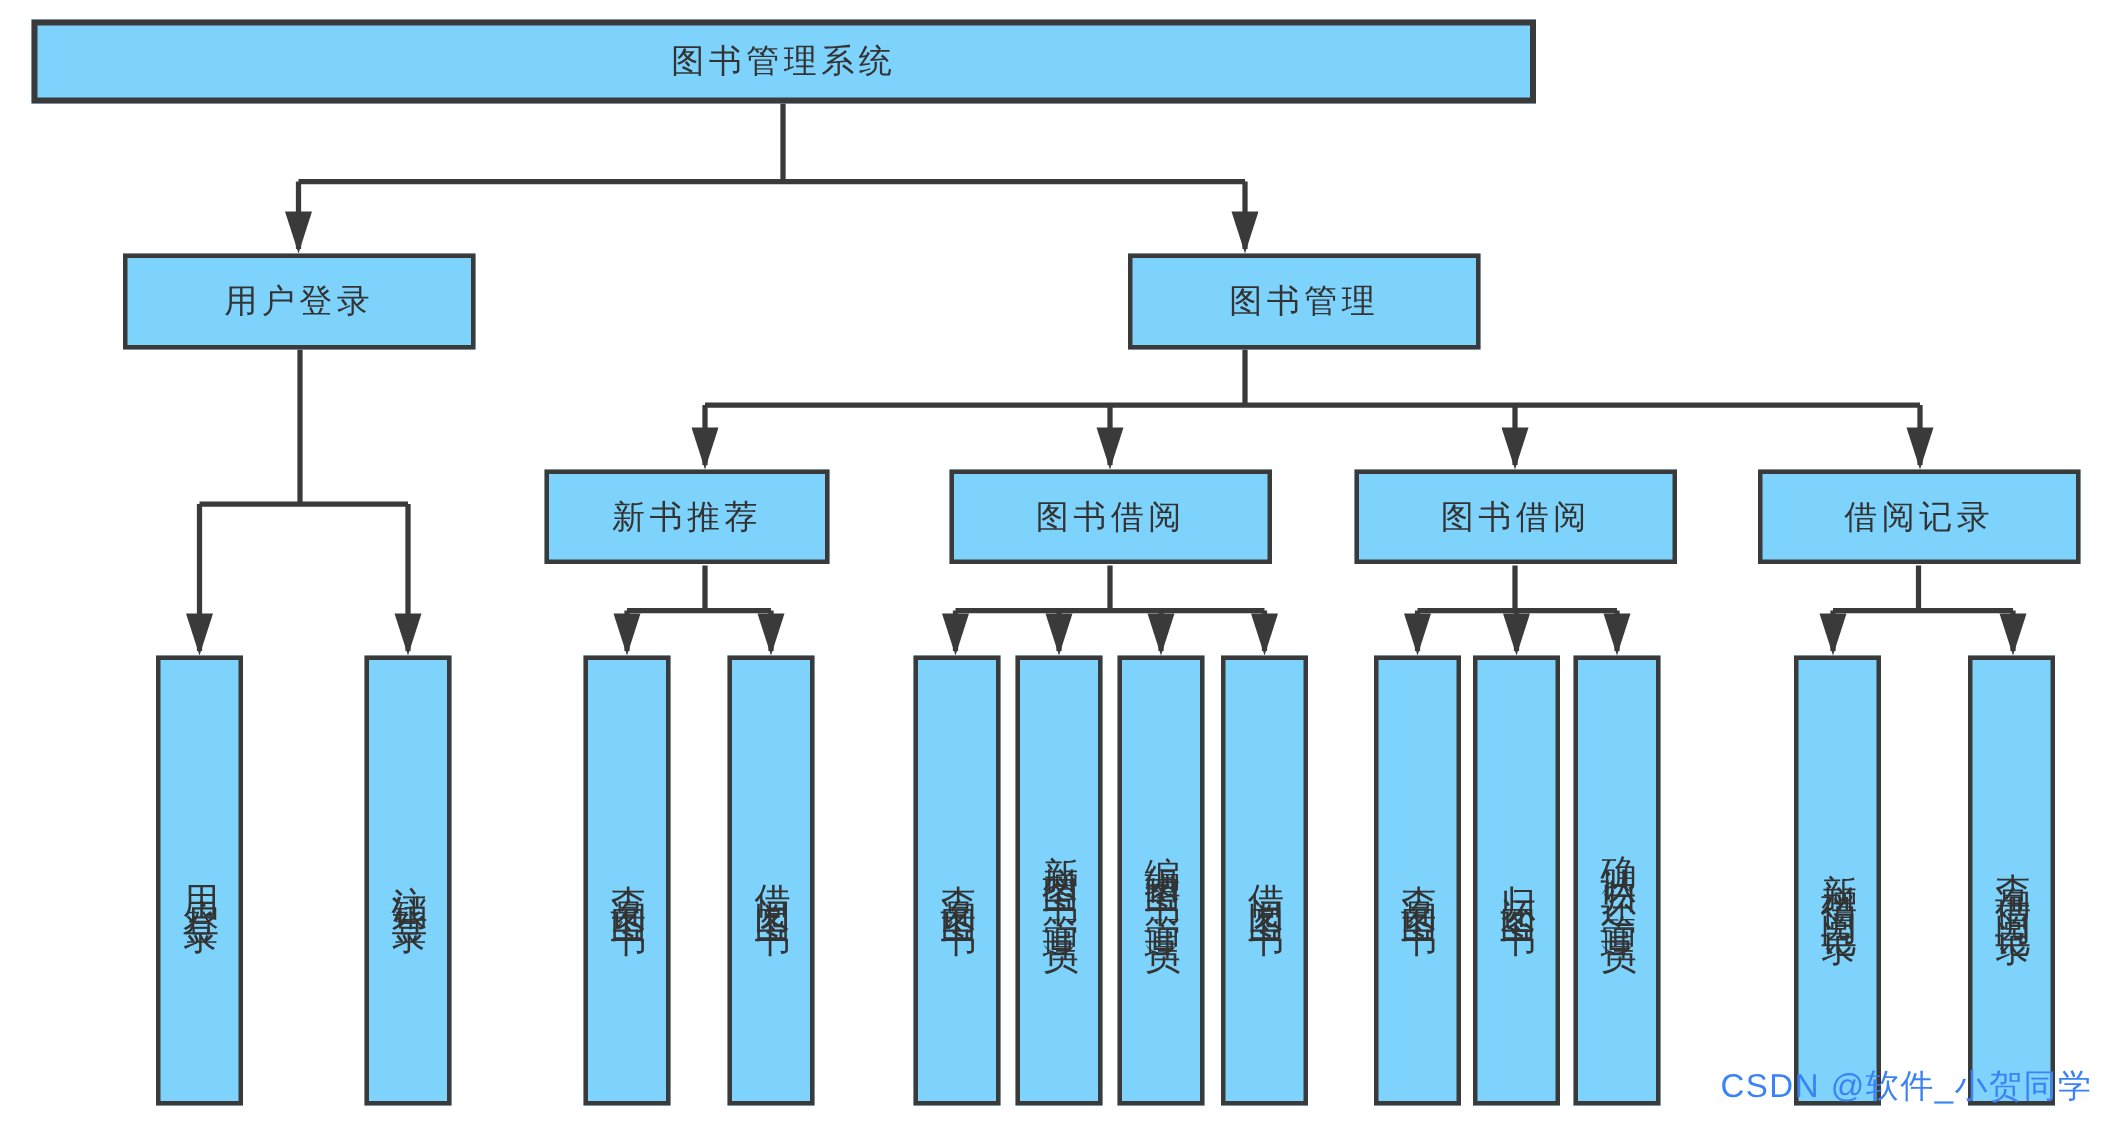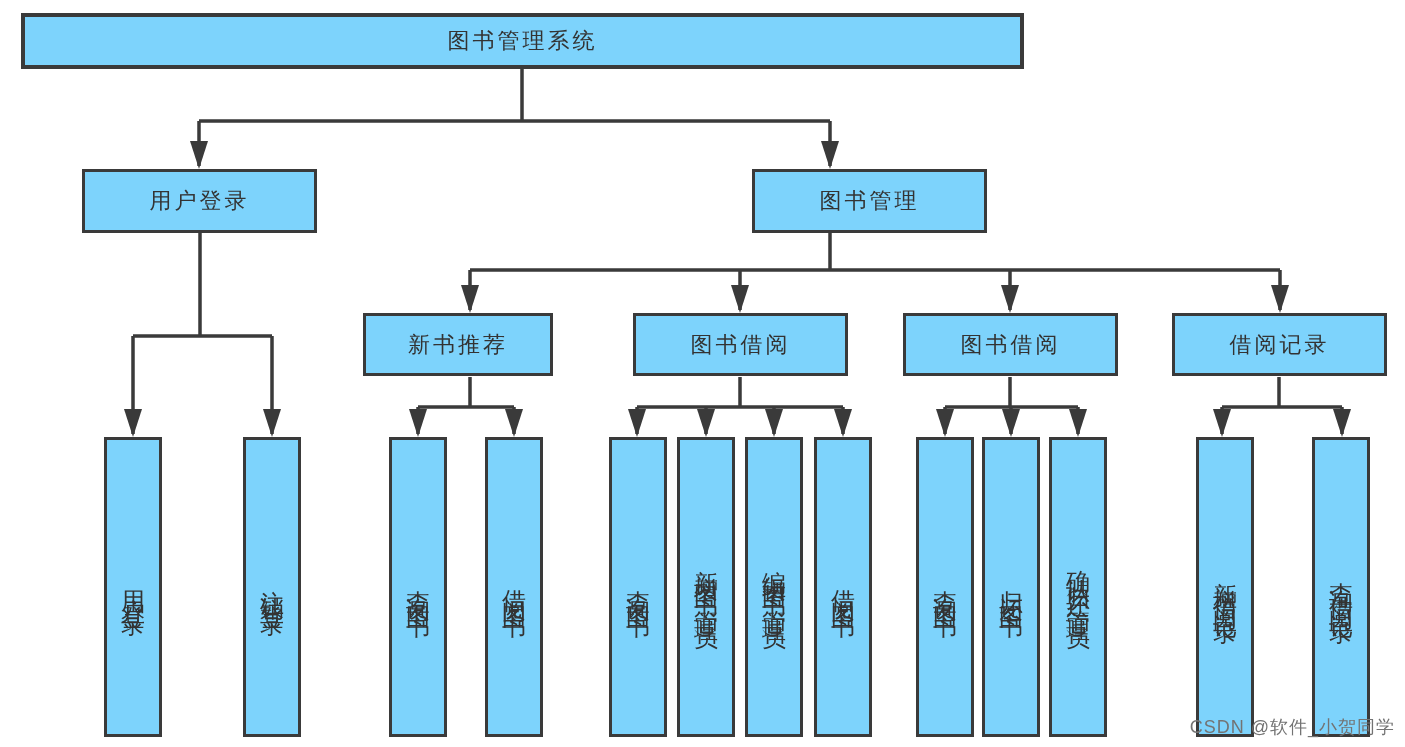--- a/index.html
+++ b/index.html
@@ -31,22 +31,22 @@
     top:437px;width:58px;height:300px;
     writing-mode:vertical-rl;
     text-orientation:mixed;
     font-size:24px;
     letter-spacing:8px;
     line-height:1;
   }
   .watermark{
     position:absolute;
     right:10px;bottom:8px;
-    font-size:18px;
-    color:#737373;
+    font-size:22px;
+    color:#3b82f6;
     letter-spacing:1px;
     z-index:3;
     white-space:nowrap;
   }
 </style>
 </head>
 <body>
 
 <div class="stage">
 

